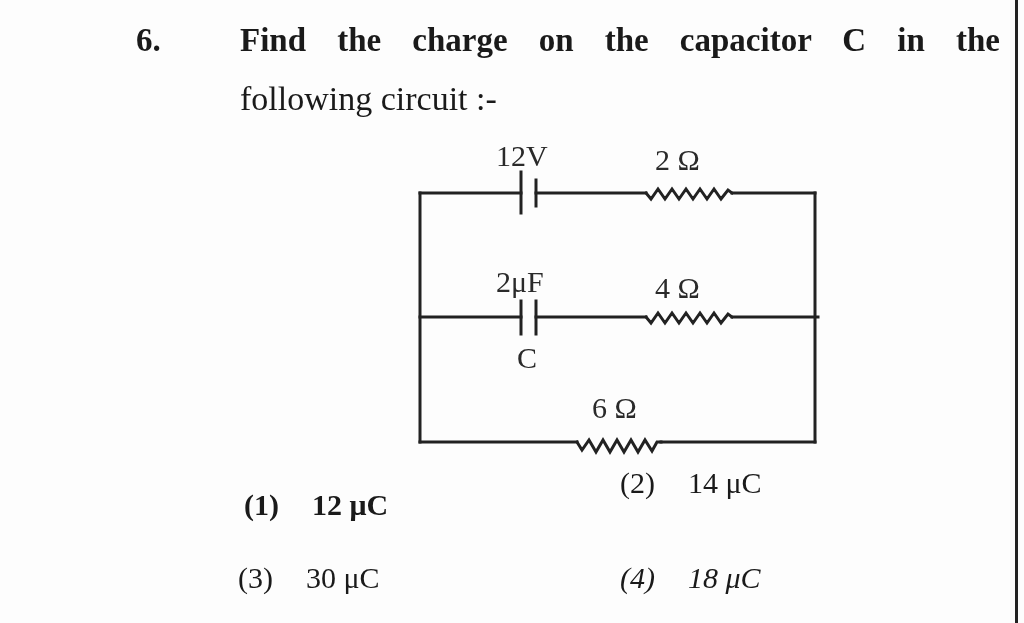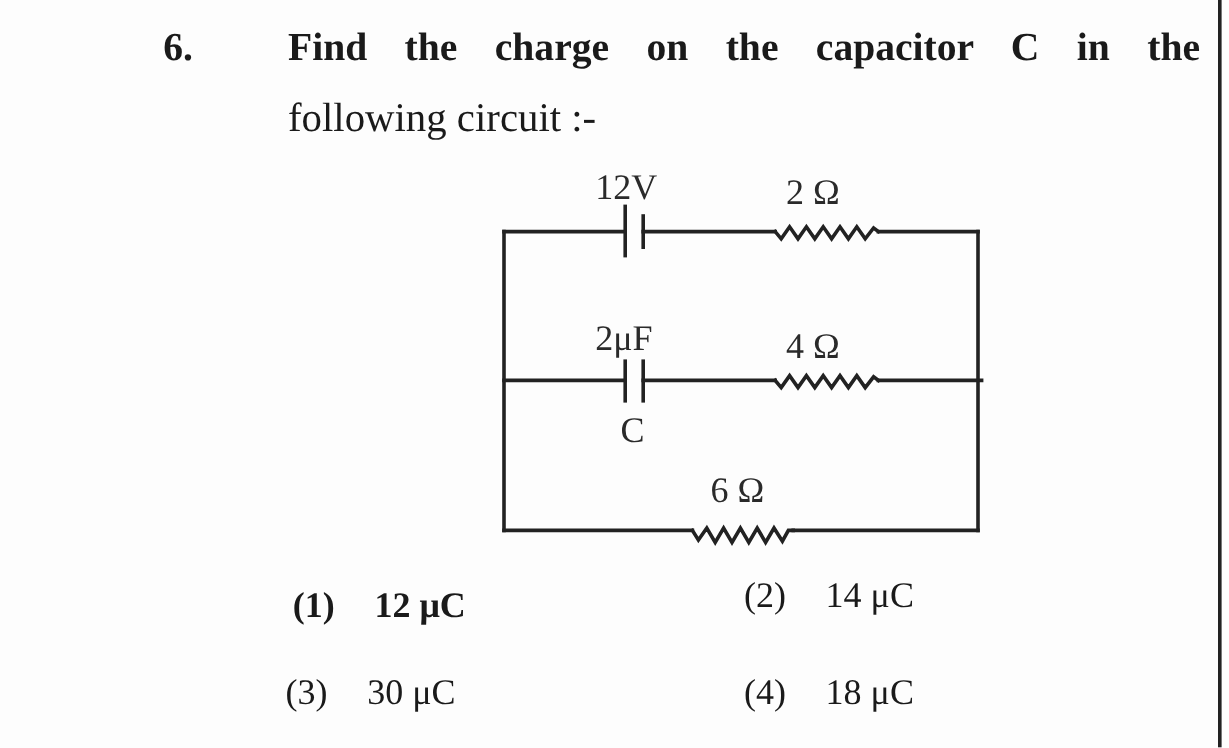--- a/index.html
+++ b/index.html
@@ -77,21 +77,21 @@
   <text x="655" y="170" font-size="30">2 Ω</text>
   <text x="496" y="292" font-size="30">2μF</text>
   <text x="655" y="298" font-size="30">4 Ω</text>
   <text x="517" y="368" font-size="30">C</text>
   <text x="592" y="418" font-size="30">6 Ω</text>
 </svg>
 
 <div class="opt" style="left:244px; top:488px;font-weight:bold;">
   <span class="idx">(1)</span><span>12 μC</span>
 </div>
-<div class="opt" style="left:620px; top:480px;">
+<div class="opt" style="left:620px; top:466px;">
   <span class="idx">(2)</span><span>14 μC</span>
 </div>
 <div class="opt" style="left:238px; top:561px;">
   <span class="idx">(3)</span><span>30 μC</span>
 </div>
-<div class="opt" style="left:620px; top:561px;">
+<div class="opt" style="left:620px; top:561px;font-style:italic;">
   <span class="idx">(4)</span><span>18 μC</span>
 </div>
 
 </body></html>

